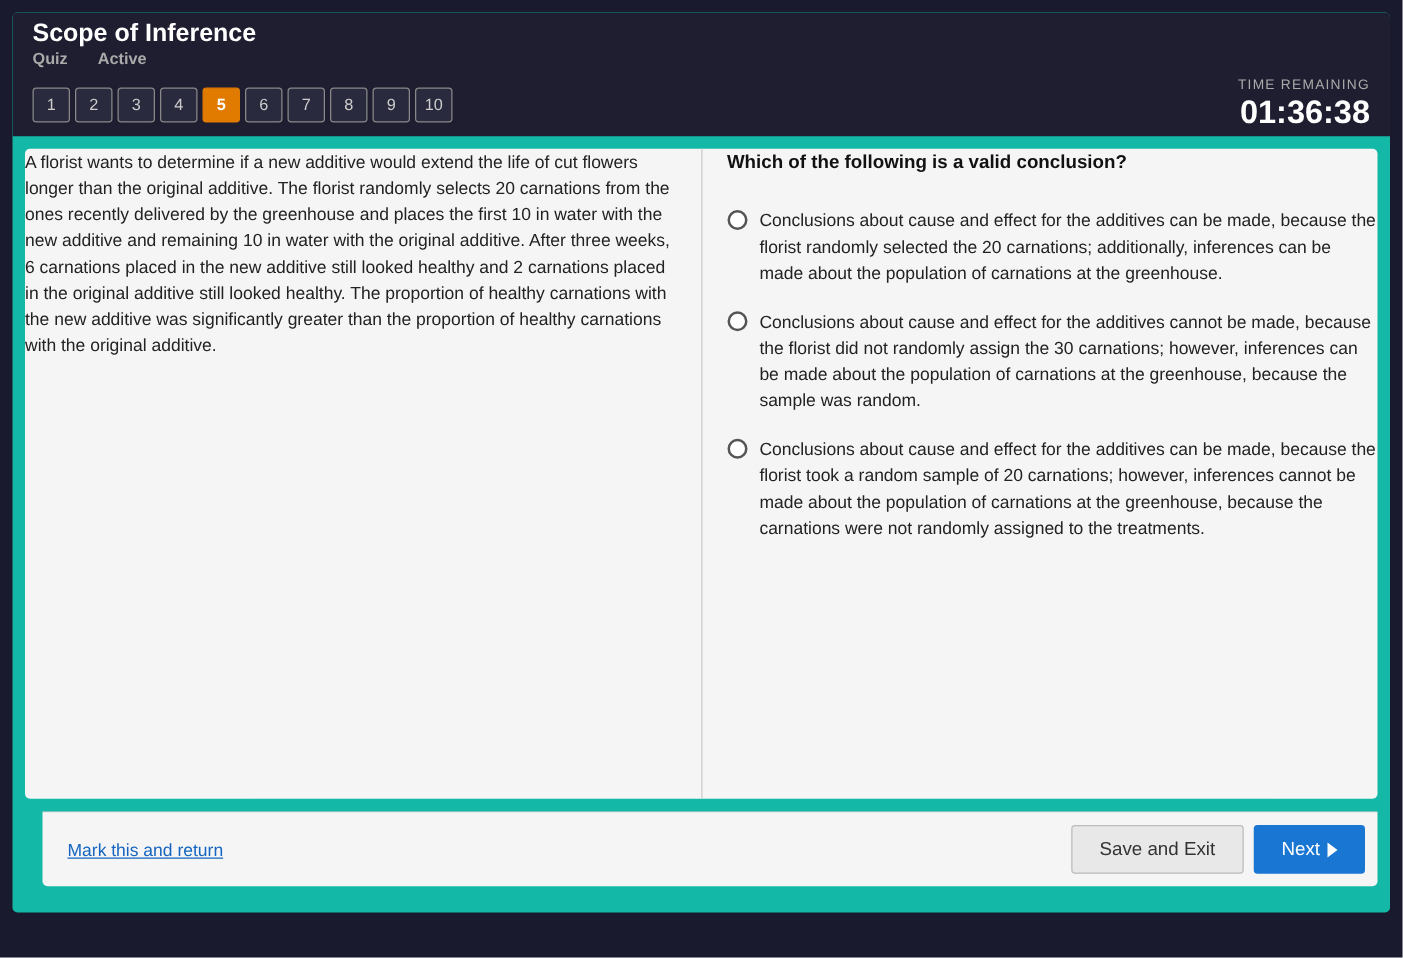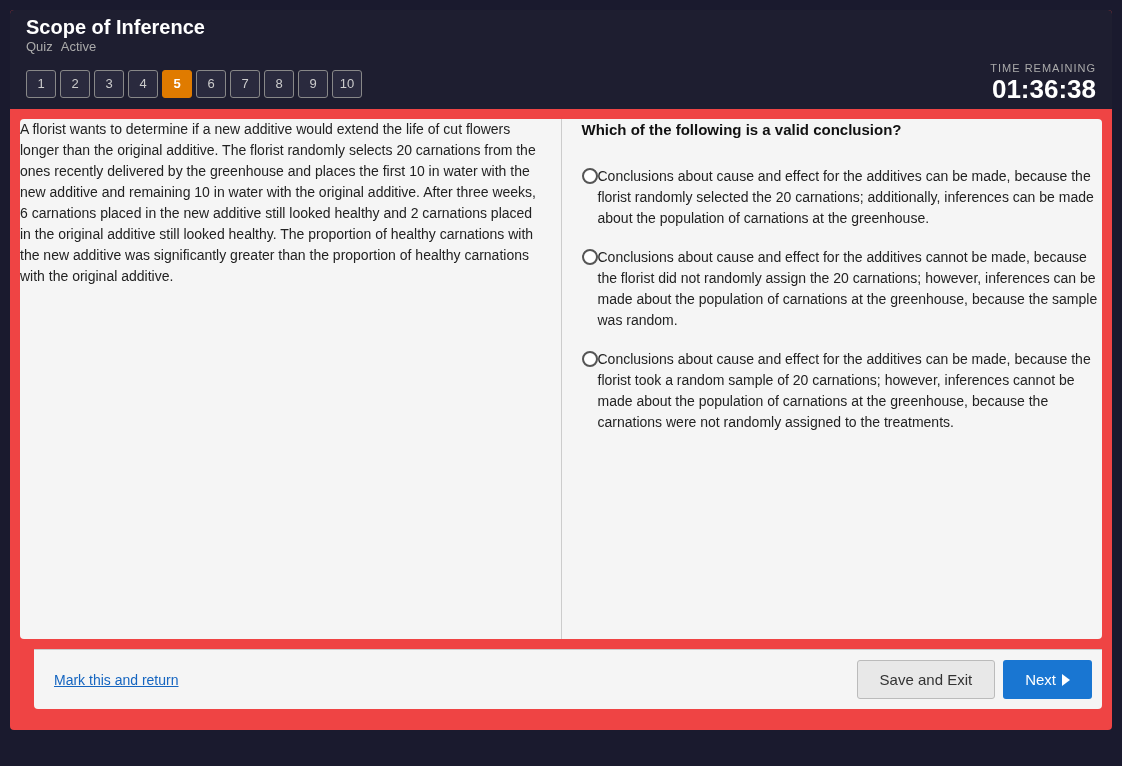--- a/index.html
+++ b/index.html
@@ -6,21 +6,21 @@
     body {
       background: #1a1a2e;
       font-family: Arial, sans-serif;
       display: flex;
       justify-content: center;
       align-items: flex-start;
       min-height: 766px;
       padding: 10px;
     }
     .screen {
-      background: #ef4444;
+      background: #14b8a6;
       width: 1121px;
       min-height: 720px;
       border-radius: 4px;
       overflow: hidden;
     }
     .header {
       background: #1e1e30;
       padding: 6px 16px 4px 16px;
       display: flex;
       flex-direction: column;
@@ -106,20 +106,21 @@
     }
     .question-title {
       font-size: 15px;
       font-weight: 600;
       margin-bottom: 24px;
       color: #111;
     }
     .option {
       display: flex;
       align-items: flex-start;
+      gap: 10px;
       margin-bottom: 18px;
       cursor: pointer;
     }
     .option-radio {
       width: 16px;
       height: 16px;
       border-radius: 50%;
       border: 2px solid #555;
       flex-shrink: 0;
       margin-top: 2px;
@@ -183,21 +184,21 @@
       border-bottom: 6px solid transparent;
       border-left: 8px solid #fff;
     }
   </style>
 </head>
 <body>
 
 <div class="screen">
   <div class="header">
     <div class="title">Scope of Inference</div>
-    <div style="display:flex; gap:8px;">
+    <div style="display:flex; gap:24px;font-weight:bold;">
       <span class="subtitle">Quiz</span>
       <span class="subtitle">Active</span>
     </div>
     <div class="header-row">
       <div class="question-numbers" id="q-numbers">
       <div class="q-num visited">1</div>
           <div class="q-num visited">2</div>
           <div class="q-num visited">3</div>
           <div class="q-num visited">4</div>
           <div class="q-num active">5</div>
@@ -220,21 +221,21 @@
     </div>
     <div class="right-panel">
       <div class="question-title">Which of the following is a valid conclusion?</div>
       <div id="options-container">
       <div class="option">
             <div class="option-radio"></div>
             <span class="option-text">Conclusions about cause and effect for the additives can be made, because the florist randomly selected the 20 carnations; additionally, inferences can be made about the population of carnations at the greenhouse.</span>
           </div>
           <div class="option">
             <div class="option-radio"></div>
-            <span class="option-text">Conclusions about cause and effect for the additives cannot be made, because the florist did not randomly assign the 20 carnations; however, inferences can be made about the population of carnations at the greenhouse, because the sample was random.</span>
+            <span class="option-text">Conclusions about cause and effect for the additives cannot be made, because the florist did not randomly assign the 30 carnations; however, inferences can be made about the population of carnations at the greenhouse, because the sample was random.</span>
           </div>
           <div class="option">
             <div class="option-radio"></div>
             <span class="option-text">Conclusions about cause and effect for the additives can be made, because the florist took a random sample of 20 carnations; however, inferences cannot be made about the population of carnations at the greenhouse, because the carnations were not randomly assigned to the treatments.</span>
           </div>
         </div>
     </div>
   </div>
 
   <div class="footer">

